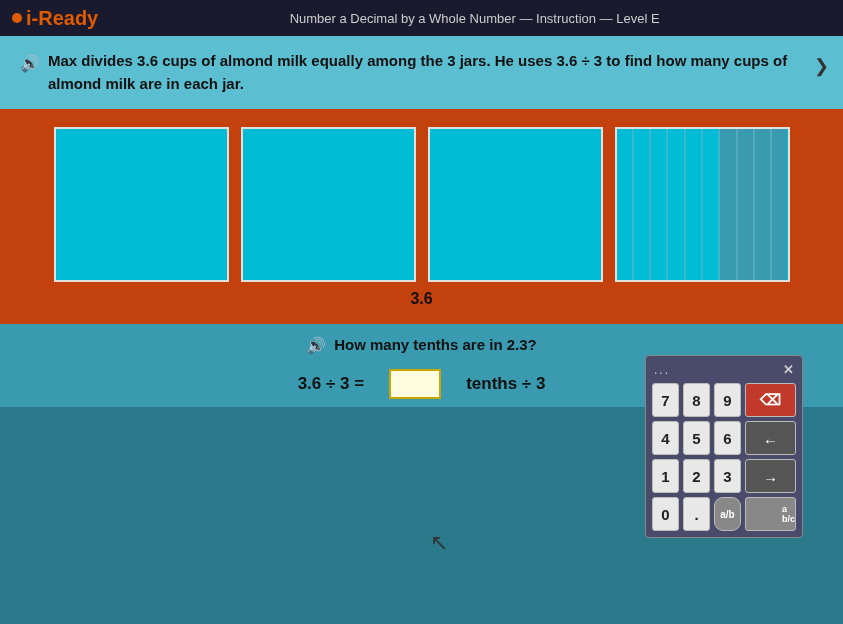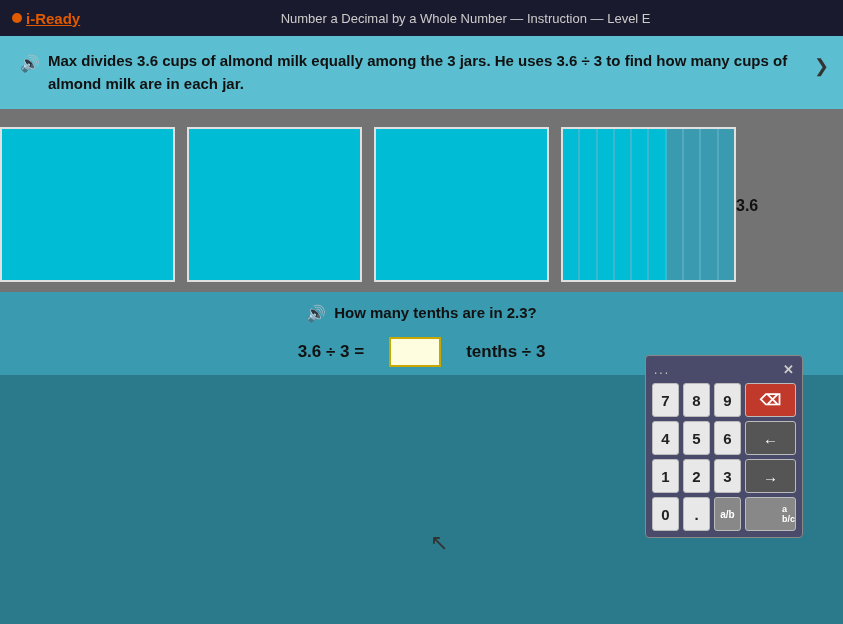--- a/index.html
+++ b/index.html
@@ -17,25 +17,24 @@
       background: #1a1a2e;
       display: flex;
       align-items: center;
       height: 36px;
       padding: 0 12px;
       gap: 20px;
     }
     #header .logo {
       color: #e05a00;
       font-weight: bold;
-      font-size: 15px;
+      font-size: 20px;
       display: flex;
       align-items: center;
       gap: 4px;
-      text-decoration: underline;
     }
     #header .logo .dot {
       width: 10px;
       height: 10px;
       background: #e05a00;
       border-radius: 50%;
       display: inline-block;
     }
     #header .title {
       color: #cccccc;
@@ -68,24 +67,24 @@
       position: absolute;
       right: 14px;
       top: 55px;
       color: #333;
       font-size: 18px;
       cursor: pointer;
     }
 
     
     #visual-area {
-      background: #737373;
+      background: #c2410c;
       padding: 18px 0 10px 0;
       display: flex;
-      flex-direction: row;
+      flex-direction: column;
       align-items: center;
     }
     .blocks-row {
       display: flex;
       gap: 12px;
       justify-content: center;
       align-items: flex-end;
     }
     .block-solid {
       width: 175px;
@@ -296,18 +295,18 @@
     <div class="calc-btn">4</div>
     <div class="calc-btn">5</div>
     <div class="calc-btn">6</div>
     <div class="calc-btn arrow">←</div>
     <div class="calc-btn">1</div>
     <div class="calc-btn">2</div>
     <div class="calc-btn">3</div>
     <div class="calc-btn arrow">→</div>
     <div class="calc-btn">0</div>
     <div class="calc-btn">.</div>
-    <div class="calc-btn fraction" style="font-size:10px;">a/b</div>
+    <div class="calc-btn fraction" style="font-size:10px;border-radius:9px;">a/b</div>
     <div class="calc-btn fraction" style="font-size:9px;padding-left:36px;">a b/c</div>
   </div>
 </div>
 
 <div class="cursor-arrow">↖</div>
 
 </body></html>

